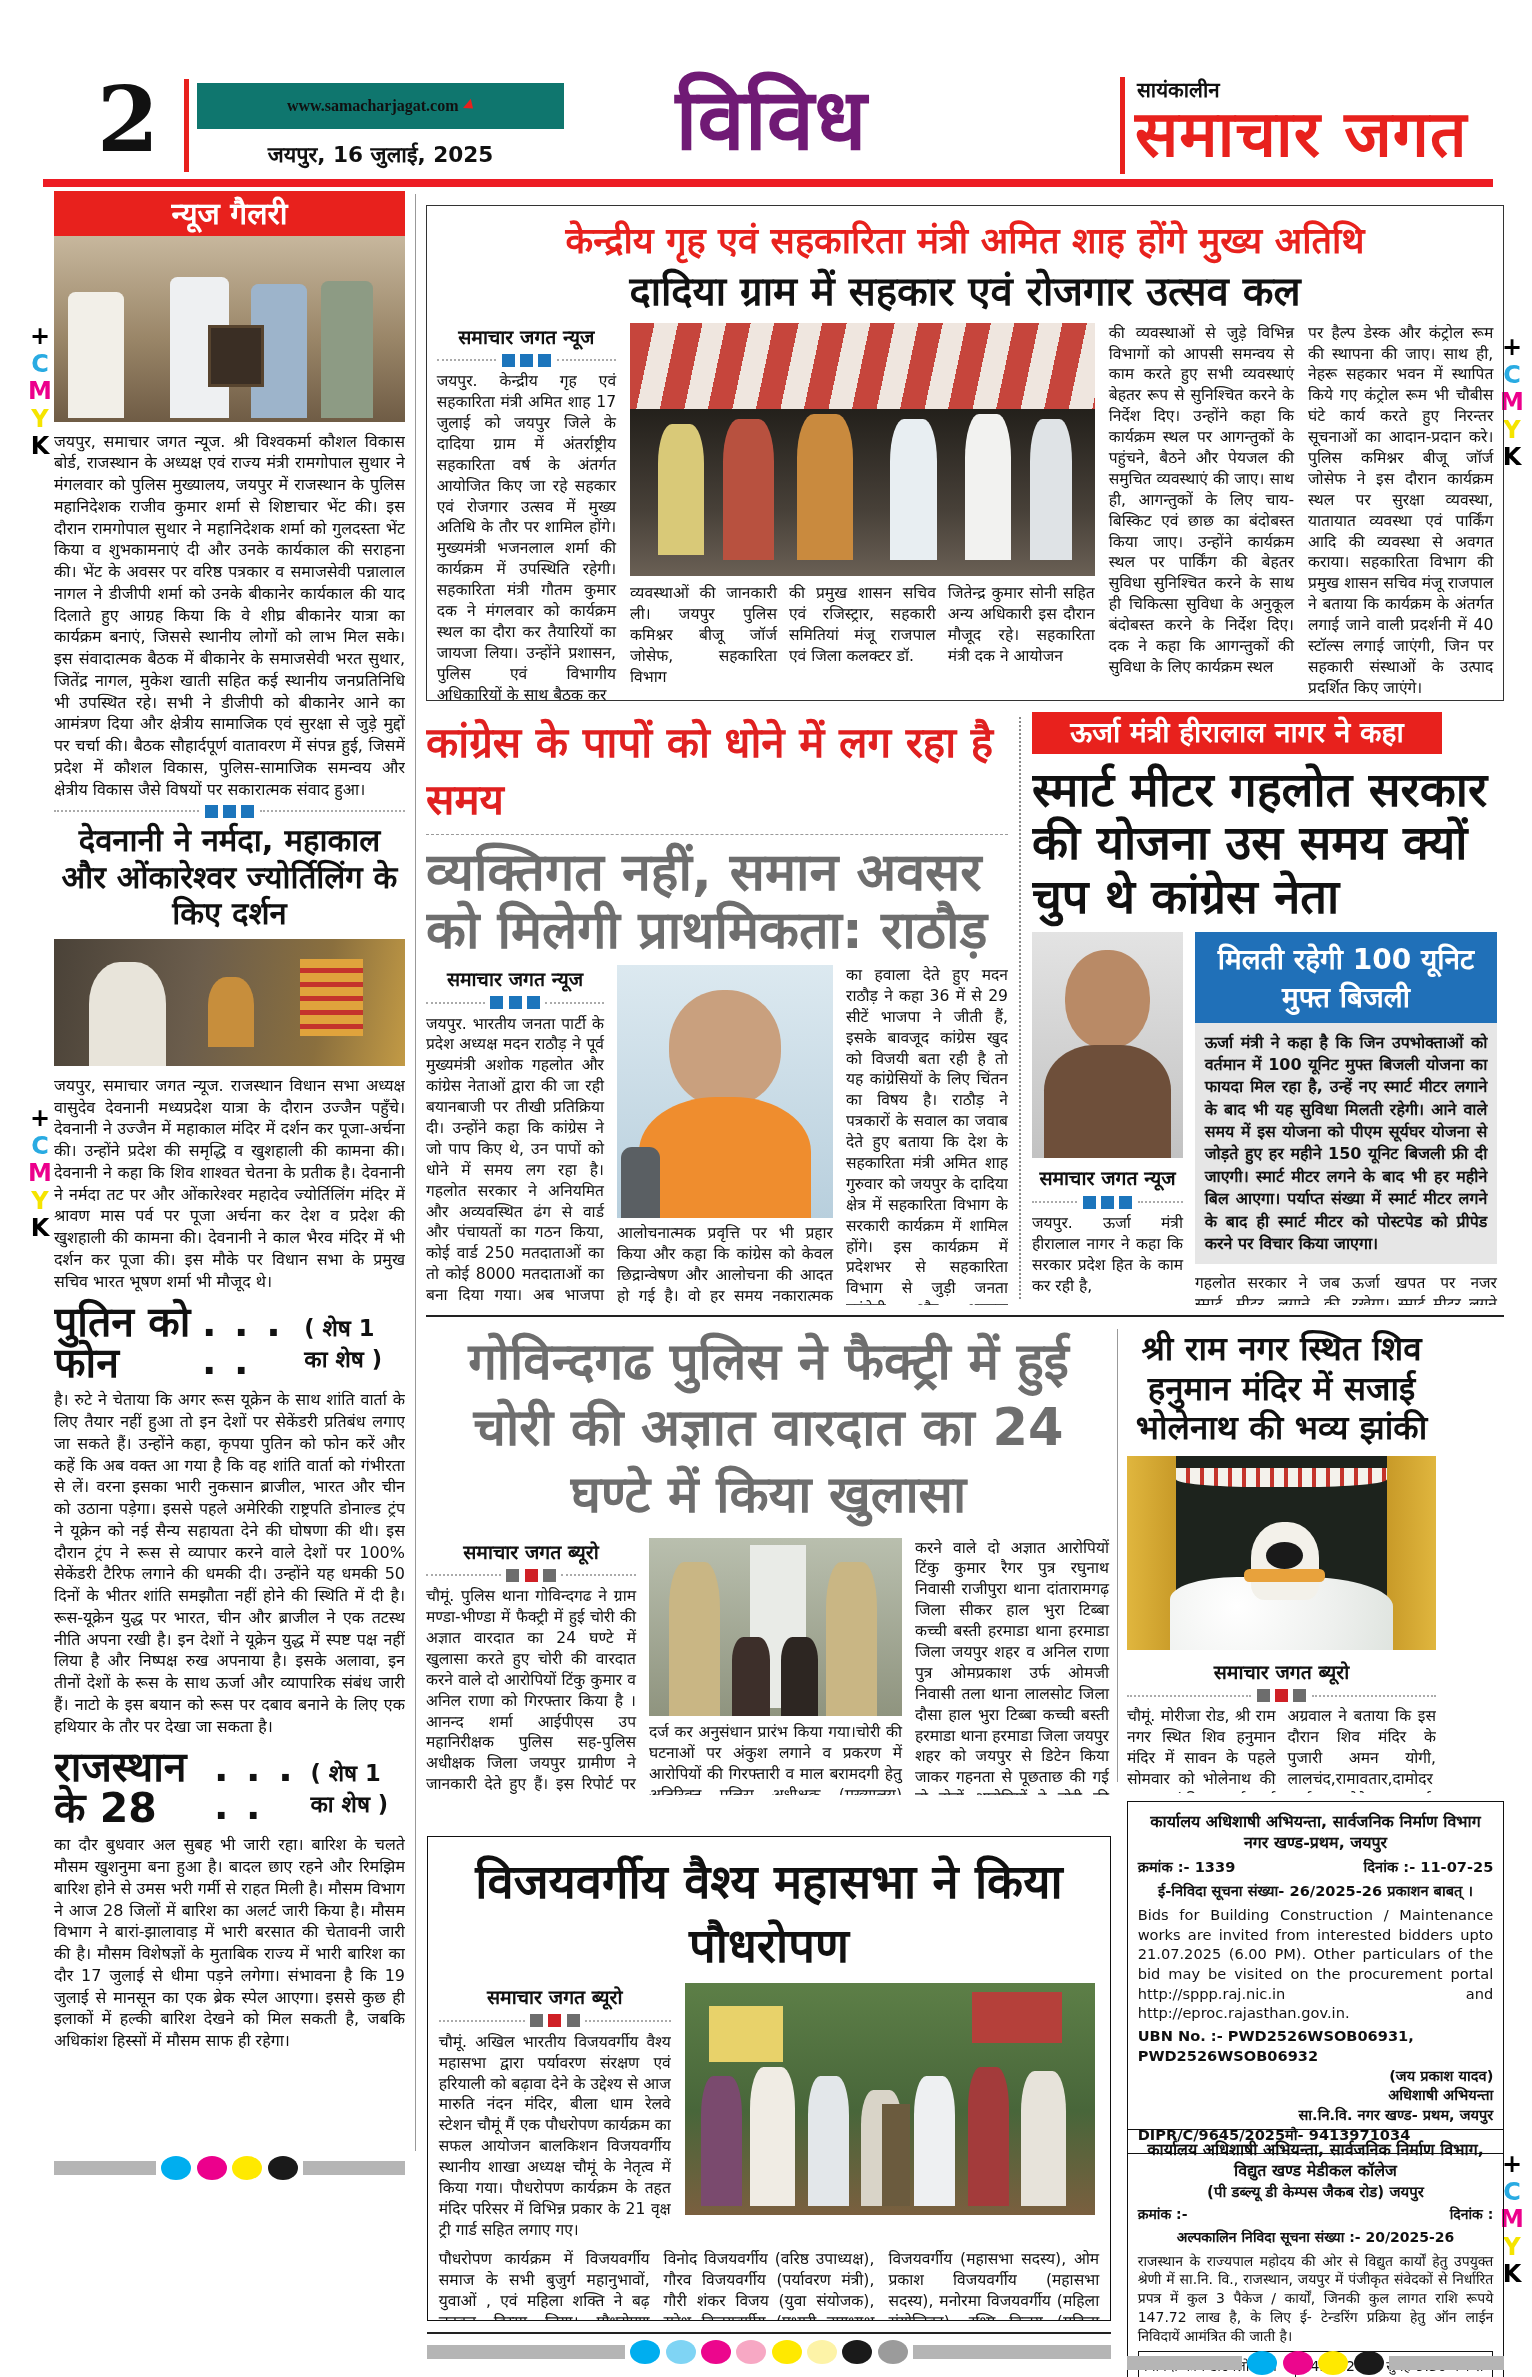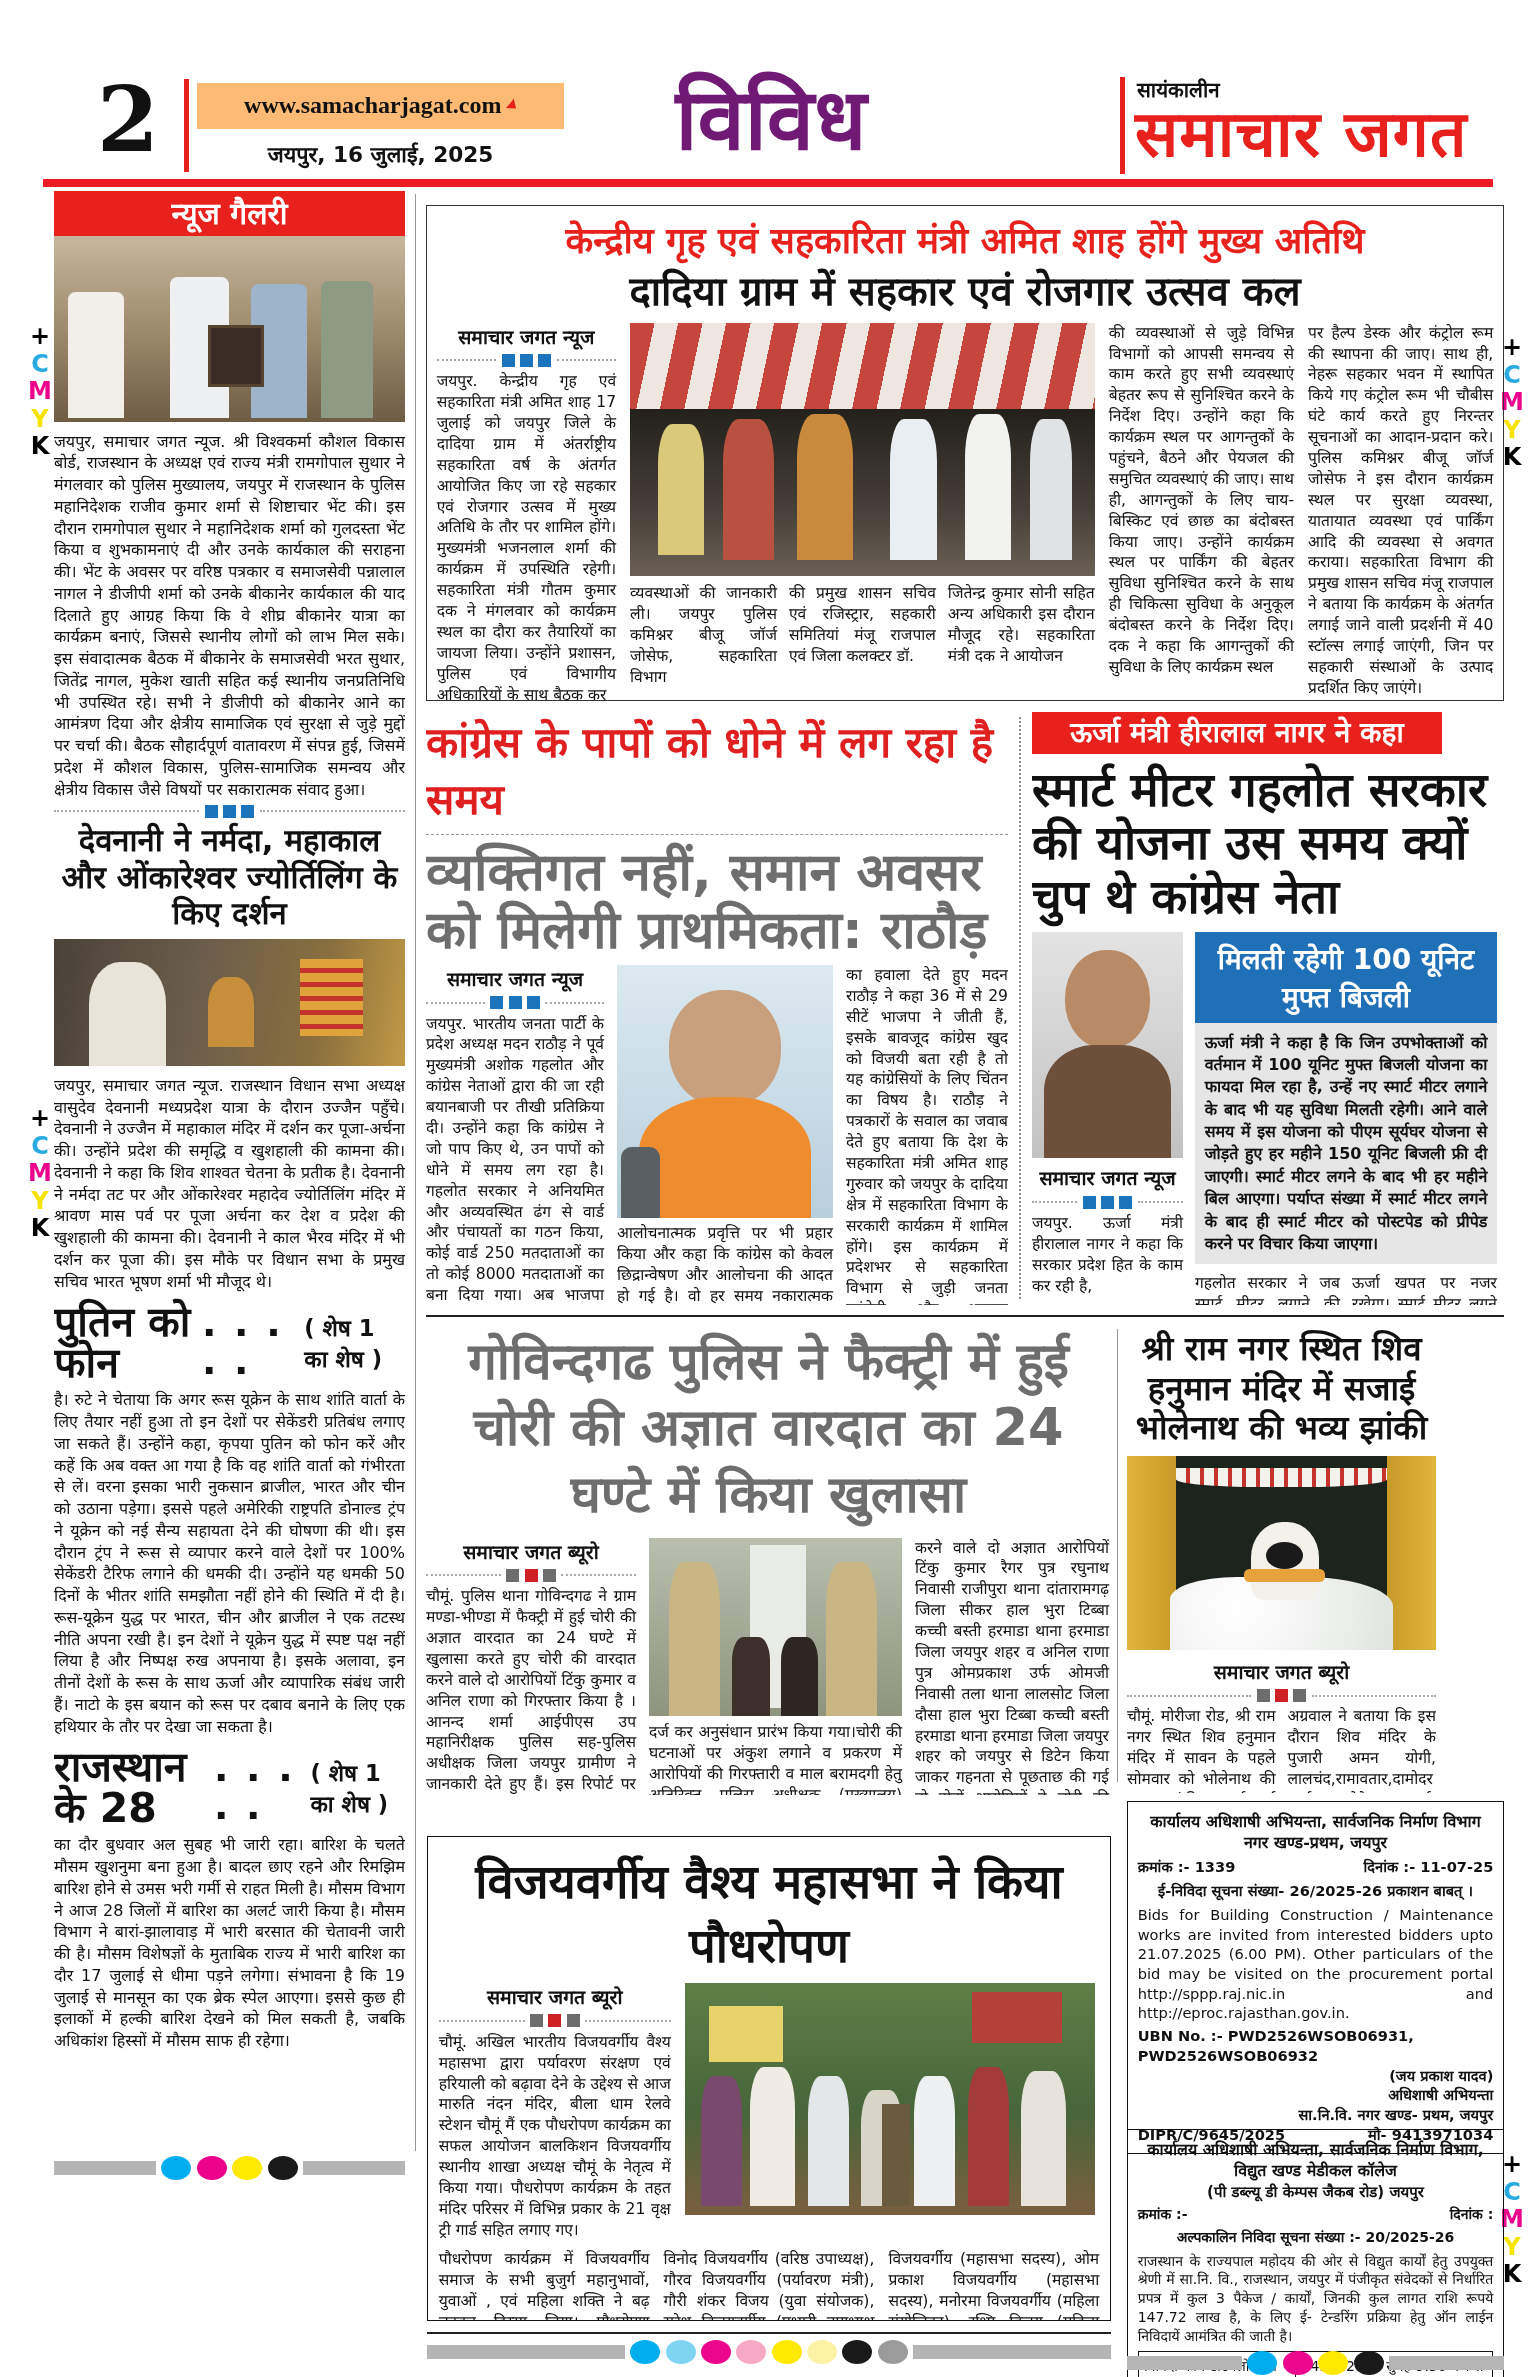--- a/index.html
+++ b/index.html
@@ -6,22 +6,22 @@
   body{width:1533px;height:2377px;position:relative;background:#fff;color:#111;
        font-family:"DejaVu Sans","Liberation Sans",sans-serif;}
   .abs{position:absolute;}
   .jc{text-align:justify;}
   .ctr{text-align:center;}
   .b{font-weight:bold;}
   .bodytxt{font-size:16px;line-height:1.36;text-align:justify;}
   .smalltxt{font-size:15.6px;line-height:1.34;text-align:justify;}
   
   .pagenum{font-family:"DejaVu Serif","Liberation Serif",serif;font-size:89px;font-weight:bold;line-height:1;}
-  .urlbox{background:#fdba74;font-family:"Liberation Serif","DejaVu Serif",serif;font-weight:bold;
-          font-size:24px;display:flex;align-items:center;justify-content:center;gap:7.5px;}
+  .urlbox{background:#0f766e;font-family:"Liberation Serif","DejaVu Serif",serif;font-weight:bold;
+          font-size:16px;display:flex;align-items:center;justify-content:center;gap:7.5px;}
   .cursor{width:0;height:0;border-left:8.6px solid #e8211d;border-top:6px solid transparent;
           border-bottom:6px solid transparent;transform:rotate(40deg);display:inline-block;}
   .dateline{font-size:21.6px;font-weight:bold;}
   .section-title{font-size:85px;font-weight:bold;color:#701a75;line-height:1;}
   .vred{background:#e8211d;}
   .edition{font-size:20.5px;font-weight:bold;}
   .masthead{font-size:64px;font-weight:bold;color:#e8211d;line-height:1.05;letter-spacing:1.1px;}
   .redrule{background:#ed1c24;}
   
   .orn{display:flex;align-items:center;justify-content:center;gap:5.4px;margin:4.3px 0;}
@@ -365,21 +365,21 @@
   <div class="row">
     <span>क्रमांक :- 1339</span>
     <span>दिनांक :- 11-07-25</span>
   </div>
   <div class="sub">ई-निविदा सूचना संख्या- 26/2025-26 प्रकाशन बाबत् ।</div>
   <p class="jc" style="margin:3.2px 0;">Bids for Building Construction / Maintenance works are invited from interested bidders upto 21.07.2025 (6.00 PM). Other particulars of the bid may be visited on the procurement portal http://sppp.raj.nic.in and http://eproc.rajasthan.gov.in.</p>
   <div class="b">UBN No. :- PWD2526WSOB06931, PWD2526WSOB06932</div>
   <div class="sig">(जय प्रकाश यादव)</div>
   <div class="sig">अधिशाषी अभियन्ता</div>
   <div class="sig">सा.नि.वि. नगर खण्ड- प्रथम, जयपुर</div>
-  <div style="display:flex;justify-content:space-between;font-weight:bold;">
+  <div style="display:flex;justify-content:flex-start;font-weight:bold;">
     <span>DIPR/C/9645/2025</span>
     <span>मो- 9413971034</span>
   </div>
 </div>
 
 <div class="abs tender" style="left:1127px;top:2129px;width:377px;box-sizing:border-box;font-size:14px;">
   <div class="hd">कार्यालय अधिशाषी अभियन्ता, सार्वजनिक निर्माण विभाग, विद्युत खण्ड मेडीकल कॉलेज</div>
   <div class="hd" style="font-size:15px;">(पी डब्ल्यू डी केम्पस जैकब रोड) जयपुर</div>
   <div class="row">
     <span>क्रमांक :-</span>

